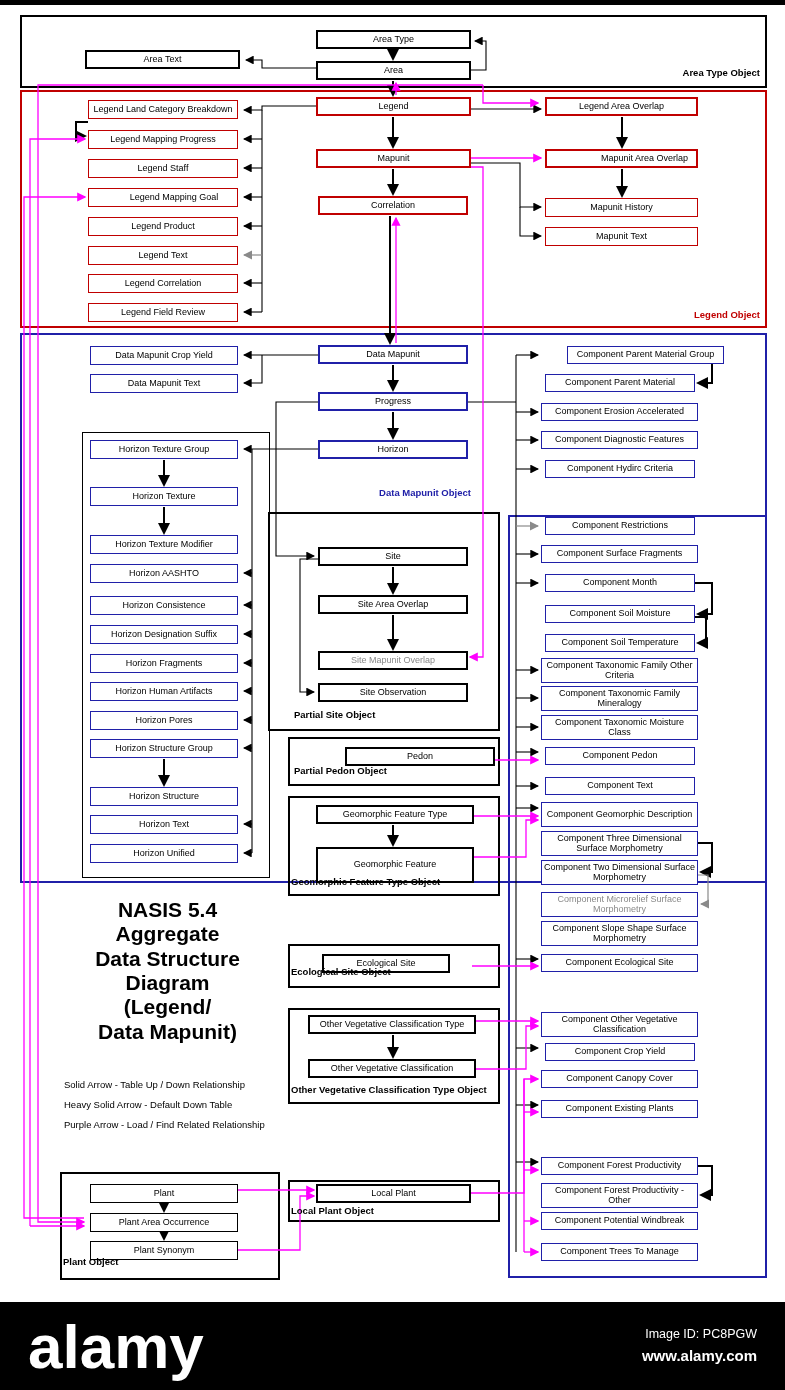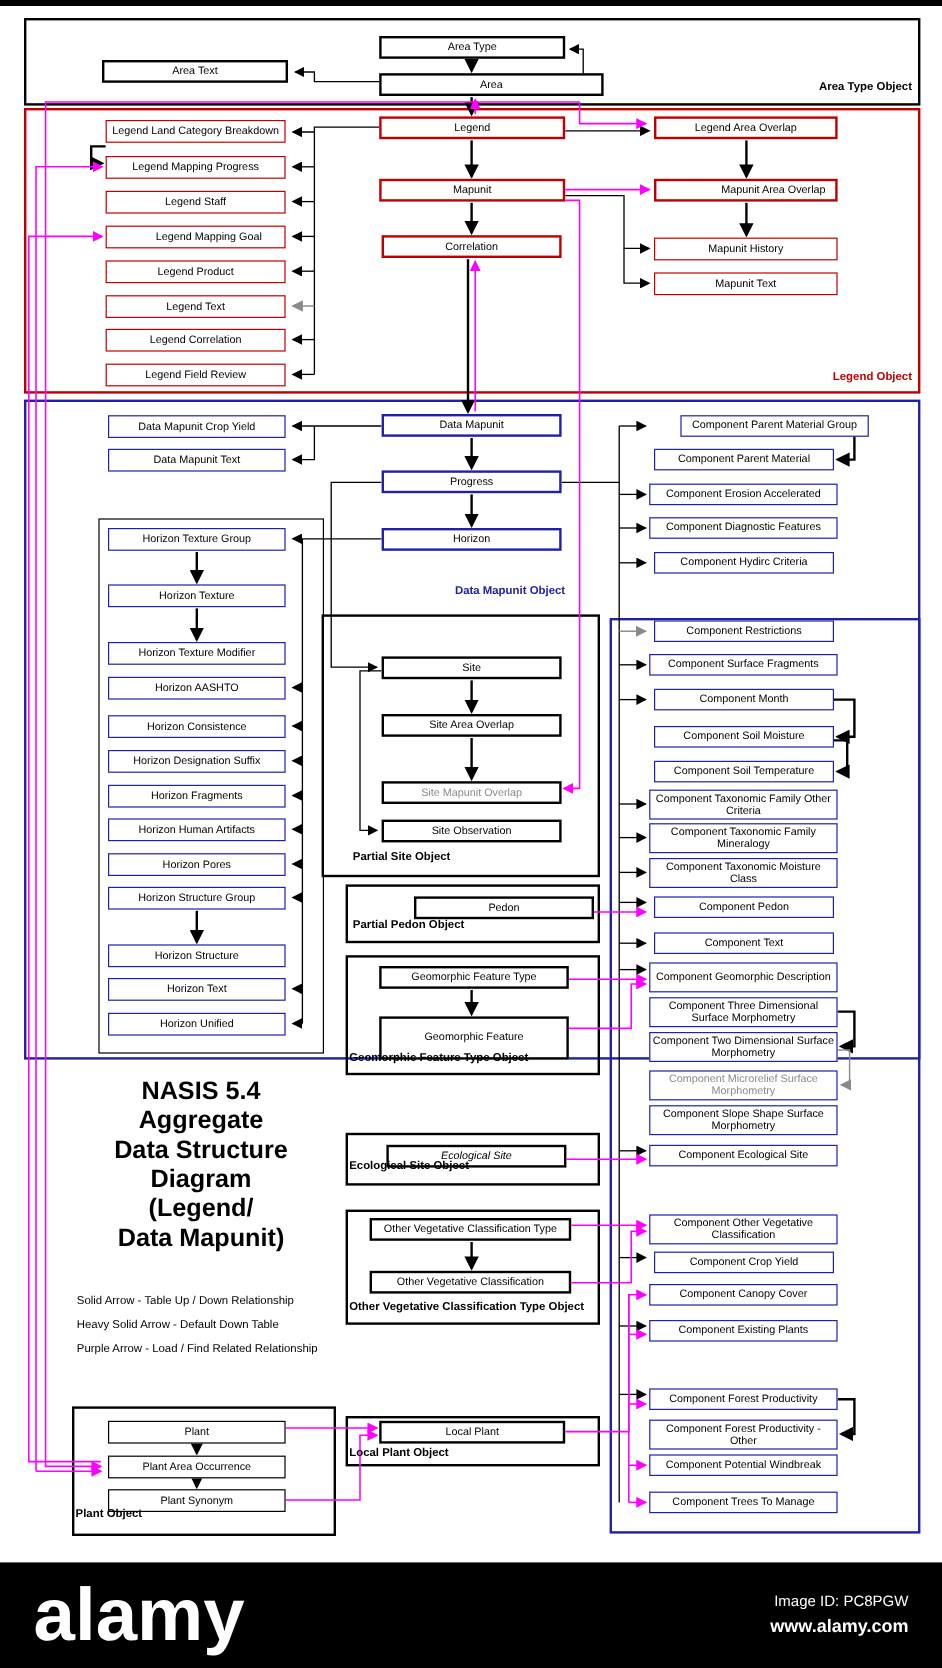--- a/index.html
+++ b/index.html
@@ -181,21 +181,21 @@
     <div class="group" style="left: 288px; top: 944px; width: 212px; height: 44px; border: 2px solid rgb(0, 0, 0);"></div>
     <div class="glabel" style="left: 291px; top: 966px; color: rgb(0, 0, 0); text-align: left;">Ecological Site Object</div>
     <div class="group" style="left: 288px; top: 1008px; width: 212px; height: 96px; border: 2px solid rgb(0, 0, 0);"></div>
     <div class="glabel" style="left: 291px; top: 1084px; color: rgb(0, 0, 0); text-align: left;">Other Vegetative Classification Type Object</div>
     <div class="group" style="left: 288px; top: 1180px; width: 212px; height: 42px; border: 2px solid rgb(0, 0, 0);"></div>
     <div class="glabel" style="left: 291px; top: 1205px; color: rgb(0, 0, 0); text-align: left;">Local Plant Object</div>
     <div class="group" style="left: 60px; top: 1172px; width: 220px; height: 108px; border: 2px solid rgb(0, 0, 0);"></div>
     <div class="glabel" style="left: 63px; top: 1256px; color: rgb(0, 0, 0); text-align: left;">Plant Object</div>
     <div class="node" style="left: 316px; top: 30px; width: 155px; height: 19px; border: 2px solid rgb(0, 0, 0);">Area Type</div>
     <div class="node" style="left: 85px; top: 50px; width: 155px; height: 19px; border: 2px solid rgb(0, 0, 0);">Area Text</div>
-    <div class="node" style="left: 316px; top: 61px; width: 187px; height: 19px; border: 2px solid rgb(0, 0, 0);">Area</div>
+    <div class="node" style="left: 316px; top: 61px; width: 155px; height: 19px; border: 2px solid rgb(0, 0, 0);">Area</div>
     <div class="node" style="left: 88px; top: 100px; width: 150px; height: 19px; border: 1px solid rgb(192, 0, 0);">Legend Land Category Breakdown</div>
     <div class="node" style="left: 88px; top: 130px; width: 150px; height: 19px; border: 1px solid rgb(192, 0, 0);">Legend Mapping Progress</div>
     <div class="node" style="left: 88px; top: 159px; width: 150px; height: 19px; border: 1px solid rgb(192, 0, 0);">Legend Staff</div>
     <div class="node" style="left: 88px; top: 188px; width: 150px; height: 19px; border: 1px solid rgb(192, 0, 0); padding-left: 24px;">Legend Mapping Goal</div>
     <div class="node" style="left: 88px; top: 217px; width: 150px; height: 19px; border: 1px solid rgb(192, 0, 0);">Legend Product</div>
     <div class="node" style="left: 88px; top: 246px; width: 150px; height: 19px; border: 1px solid rgb(192, 0, 0);">Legend Text</div>
     <div class="node" style="left: 88px; top: 274px; width: 150px; height: 19px; border: 1px solid rgb(192, 0, 0);">Legend Correlation</div>
     <div class="node" style="left: 88px; top: 303px; width: 150px; height: 19px; border: 1px solid rgb(192, 0, 0);">Legend Field Review</div>
     <div class="node" style="left: 316px; top: 97px; width: 155px; height: 19px; border: 2px solid rgb(192, 0, 0);">Legend</div>
     <div class="node" style="left: 316px; top: 149px; width: 155px; height: 19px; border: 2px solid rgb(192, 0, 0);">Mapunit</div>
@@ -222,21 +222,21 @@
     <div class="node" style="left: 90px; top: 787px; width: 148px; height: 19px; border: 1px solid rgb(32, 32, 168);">Horizon Structure</div>
     <div class="node" style="left: 90px; top: 815px; width: 148px; height: 19px; border: 1px solid rgb(32, 32, 168);">Horizon Text</div>
     <div class="node" style="left: 90px; top: 844px; width: 148px; height: 19px; border: 1px solid rgb(32, 32, 168);">Horizon Unified</div>
     <div class="node" style="left: 318px; top: 547px; width: 150px; height: 19px; border: 2px solid rgb(0, 0, 0);">Site</div>
     <div class="node" style="left: 318px; top: 595px; width: 150px; height: 19px; border: 2px solid rgb(0, 0, 0);">Site Area Overlap</div>
     <div class="node" style="left: 318px; top: 651px; width: 150px; height: 19px; border: 2px solid rgb(0, 0, 0); color: rgb(138, 138, 138);">Site Mapunit Overlap</div>
     <div class="node" style="left: 318px; top: 683px; width: 150px; height: 19px; border: 2px solid rgb(0, 0, 0);">Site Observation</div>
     <div class="node" style="left: 345px; top: 747px; width: 150px; height: 19px; border: 2px solid rgb(0, 0, 0);">Pedon</div>
     <div class="node" style="left: 316px; top: 805px; width: 158px; height: 19px; border: 2px solid rgb(0, 0, 0);">Geomorphic Feature Type</div>
     <div class="node" style="left: 316px; top: 847px; width: 158px; height: 36px; border: 2px solid rgb(0, 0, 0);">Geomorphic Feature</div>
-    <div class="node" style="left: 322px; top: 954px; width: 150px; height: 19px; border: 2px solid rgb(0, 0, 0); font-style: italic;">Ecological Site</div>
+    <div class="node" style="left: 322px; top: 954px; width: 128px; height: 19px; border: 2px solid rgb(0, 0, 0);">Ecological Site</div>
     <div class="node" style="left: 308px; top: 1015px; width: 168px; height: 19px; border: 2px solid rgb(0, 0, 0);">Other Vegetative Classification Type</div>
     <div class="node" style="left: 308px; top: 1059px; width: 168px; height: 19px; border: 2px solid rgb(0, 0, 0);">Other Vegetative Classification</div>
     <div class="node" style="left: 316px; top: 1184px; width: 155px; height: 19px; border: 2px solid rgb(0, 0, 0);">Local Plant</div>
     <div class="node" style="left: 90px; top: 1184px; width: 148px; height: 19px; border: 1px solid rgb(0, 0, 0);">Plant</div>
     <div class="node" style="left: 90px; top: 1213px; width: 148px; height: 19px; border: 1px solid rgb(0, 0, 0);">Plant Area Occurrence</div>
     <div class="node" style="left: 90px; top: 1241px; width: 148px; height: 19px; border: 1px solid rgb(0, 0, 0);">Plant Synonym</div>
     <div class="node" style="left: 541px; top: 346px; width: 157px; height: 18px; border: 1px solid rgb(32, 32, 168); margin-left: 26px;">Component Parent Material Group</div>
     <div class="node" style="left: 545px; top: 374px; width: 150px; height: 18px; border: 1px solid rgb(32, 32, 168);">Component Parent Material</div>
     <div class="node" style="left: 541px; top: 403px; width: 157px; height: 18px; border: 1px solid rgb(32, 32, 168);">Component Erosion Accelerated</div>
     <div class="node" style="left: 541px; top: 431px; width: 157px; height: 18px; border: 1px solid rgb(32, 32, 168);">Component Diagnostic Features</div>

